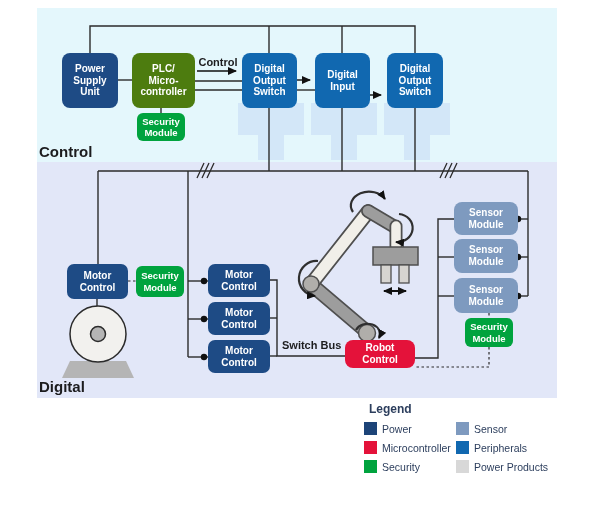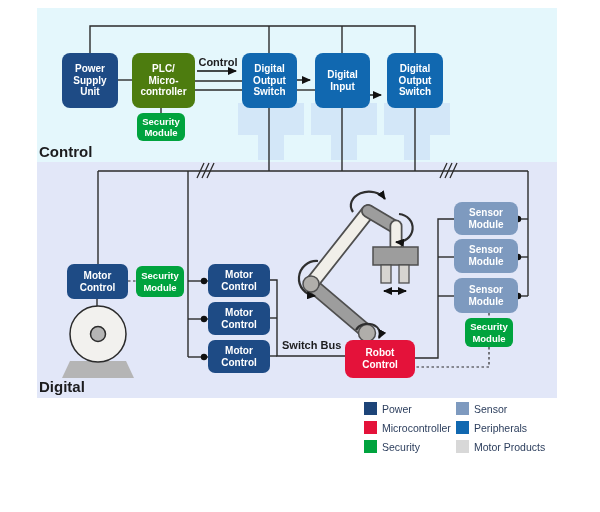--- a/index.html
+++ b/index.html
@@ -28,21 +28,21 @@
   .dos1{left:242px;top:53px;width:55px;height:55px;}
   .di{left:315px;top:53px;width:55px;height:55px;}
   .dos2{left:387px;top:53px;width:56px;height:55px;}
   .sec{border-radius:6px;font-size:9.5px;}
   .sec1{left:137px;top:113px;width:48px;height:28px;}
   .mcl{left:67px;top:264px;width:61px;height:35px;border-radius:7px;}
   .sec2{left:136px;top:266px;width:48px;height:31px;}
   .mc1{left:208px;top:264px;width:62px;height:33px;border-radius:7px;}
   .mc2{left:208px;top:302px;width:62px;height:33px;border-radius:7px;}
   .mc3{left:208px;top:340px;width:62px;height:33px;border-radius:7px;}
-  .robot{left:345px;top:340px;width:70px;height:38px;}
+  .robot{left:345px;top:340px;width:70px;height:28px;}
   .sm{border-radius:8px;}
   .sm1{left:454px;top:202px;width:64px;height:33px;}
   .sm2{left:454px;top:239px;width:64px;height:34px;}
   .sm3{left:454px;top:278px;width:64px;height:35px;}
   .sec3{left:465px;top:318px;width:48px;height:29px;}
   .section-label{
     position:absolute;font-size:15px;font-weight:bold;color:#1c1c1e;
   }
   .control-label{left:39px;top:143px;}
   .process-label{left:39px;top:378px;}
@@ -204,20 +204,21 @@
 Module</div>
   <div class="node sec sec3" style="background-color: rgb(0, 163, 62);">Security
 Module</div>
 
   <div class="section-label control-label">Control</div>
   <div class="section-label process-label">Digital</div>
   <div class="wire-label control-signal-label">Control</div>
   <div class="wire-label power-bus-label">Switch Bus</div>
 
   <div class="legend">
+    <div class="legend-title">Legend</div>
     <div class="legend-grid">
       <div class="legend-item">
         <span class="legend-swatch" style="background-color: rgb(29, 68, 120);"></span>
         <span class="legend-label">Power</span>
       </div>
       <div class="legend-item">
         <span class="legend-swatch" style="background-color: rgb(126, 154, 191);"></span>
         <span class="legend-label">Sensor</span>
       </div>
       <div class="legend-item">
@@ -227,18 +228,18 @@
       <div class="legend-item">
         <span class="legend-swatch" style="background-color: rgb(17, 104, 176);"></span>
         <span class="legend-label">Peripherals</span>
       </div>
       <div class="legend-item">
         <span class="legend-swatch" style="background-color: rgb(0, 163, 62);"></span>
         <span class="legend-label">Security</span>
       </div>
       <div class="legend-item">
         <span class="legend-swatch" style="background-color: rgb(216, 216, 216);"></span>
-        <span class="legend-label">Motor Products</span>
+        <span class="legend-label">Power Products</span>
       </div>
     </div>
   </div>
 
 </div>
 
 </body></html>

